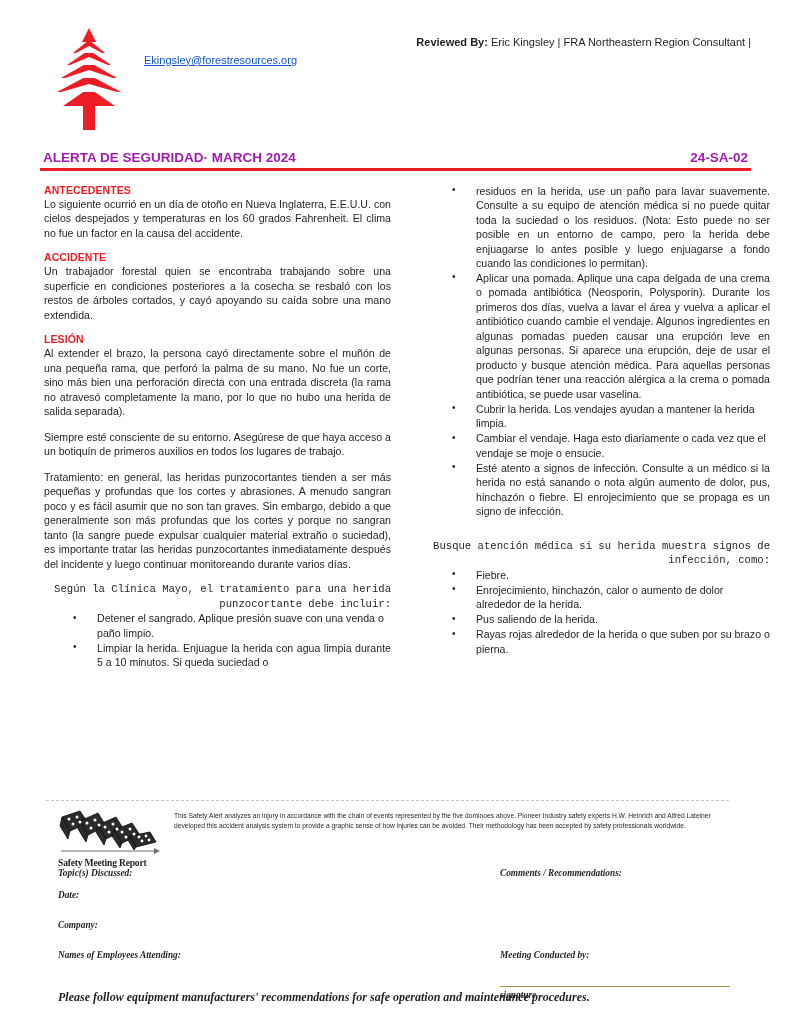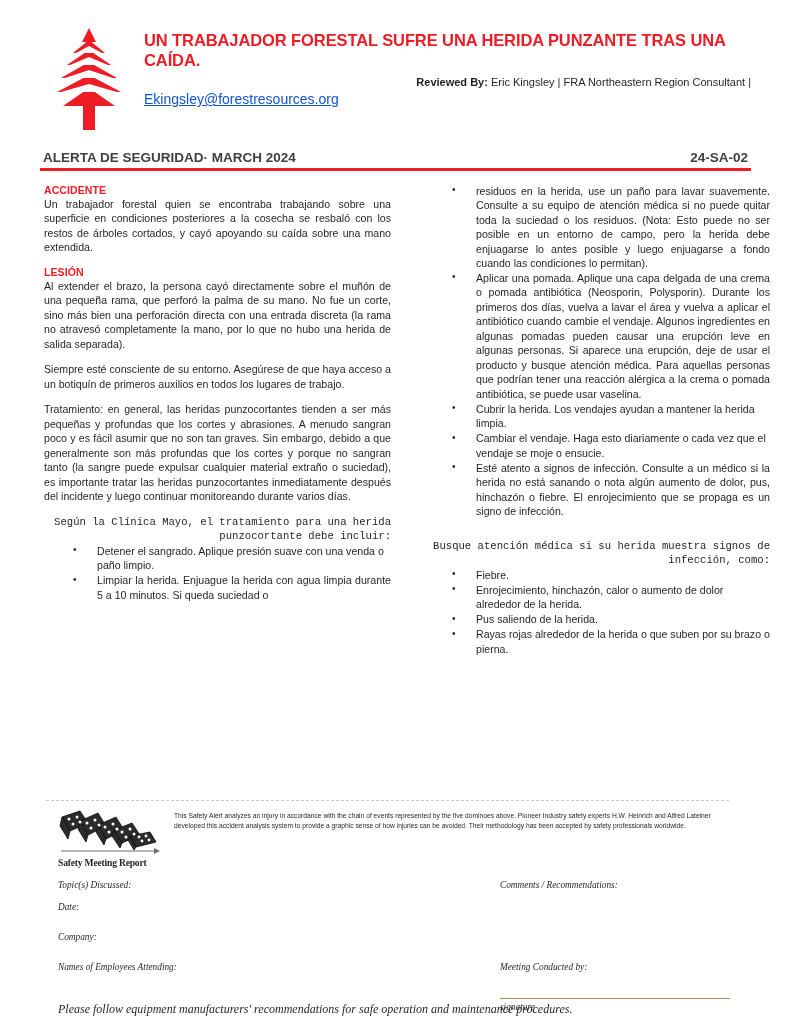--- a/index.html
+++ b/index.html
@@ -59,31 +59,31 @@
     color: #231f20;
     margin-top: 5px;
     line-height: 1.35;
     text-align: right;
   }
 
   .reviewed-line .lbl { font-weight: bold; }
 
   .email-link {
     color: #1155cc;
-    font-size: 14px;
+    font-size: 11px;
     display: inline-block;
     margin-top: 1px;
   }
 
   
   .alert-bar {
     display: flex;
     justify-content: space-between;
     align-items: center;
-    color: #404040;
+    color: #a21caf;
     font-weight: bold;
     font-size: 13.5px;
     margin-top: 14px;
     padding: 0 3px;
   }
 
   .alert-rule {
     height: 2.5px;
     background: #ee1c25;
     margin-top: 3px;
@@ -190,23 +190,24 @@
     font-size: 6.7px;
     line-height: 1.55;
     color: #231f20;
     padding-left: 8px;
     padding-top: 2px;
     text-align: left;
   }
 
   .form-grid {
     position: relative;
-    margin-top: 12px;
+    margin-top: 0;
     height: 130px;
     padding-left: 18px;
+    font-weight: bold;
   }
 
   .fld {
     position: absolute;
     font-family: "Liberation Serif", serif;
     font-style: italic;
     font-size: 9.3px;
     color: #231f20;
     white-space: nowrap;
   }
@@ -259,38 +260,41 @@
           <polygon points="40,31 59,39 40,39"></polygon>
           <polygon points="40,44 16,52 40,52"></polygon>
           <polygon points="40,44 64,52 40,52"></polygon>
           <polygon points="40,58 12,66 40,66"></polygon>
           <polygon points="40,58 68,66 40,66"></polygon>
         </g>
       </svg>
     </div>
 
     <div class="header-text">
-      <div class="doc-title">UN TRABAJADOR FORESTAL SUFRE UNA HERIDA PUNZANTE TRAS UNA CAÍDA.</div>
       <div class="reviewed-line">
         <span class="lbl">Reviewed By:</span><span> Eric Kingsley | FRA Northeastern Region Consultant |</span>
       </div>
       <a class="email-link" href="#">Ekingsley@forestresources.org</a>
     </div>
   </div>
 
   <div class="alert-bar">
     <span>ALERTA DE SEGURIDAD· MARCH 2024</span>
     <span>24-SA-02</span>
   </div>
   <div class="alert-rule"></div>
 
   <div class="columns">
 
     <div class="col">
 
+      <div>
+        <div class="sec-head">ANTECEDENTES</div>
+        <div class="body-p">Lo siguiente ocurrió en un día de otoño en Nueva Inglaterra, E.E.U.U. con cielos despejados y temperaturas en los 60 grados Fahrenheit. El clima no fue un factor en la causa del accidente.</div>
+      </div>
 
       <div>
         <div class="sec-head">ACCIDENTE</div>
         <div class="body-p">Un trabajador forestal quien se encontraba trabajando sobre una superficie en condiciones posteriores a la cosecha se resbaló con los restos de árboles cortados, y cayó apoyando su caída sobre una mano extendida.</div>
       </div>
 
       <div>
         <div class="sec-head">LESIÓN</div>
         <div class="body-p">Al extender el brazo, la persona cayó directamente sobre el muñón de una pequeña rama, que perforó la palma de su mano. No fue un corte, sino más bien una perforación directa con una entrada discreta (la rama no atravesó completamente la mano, por lo que no hubo una herida de salida separada).</div>
       </div>

